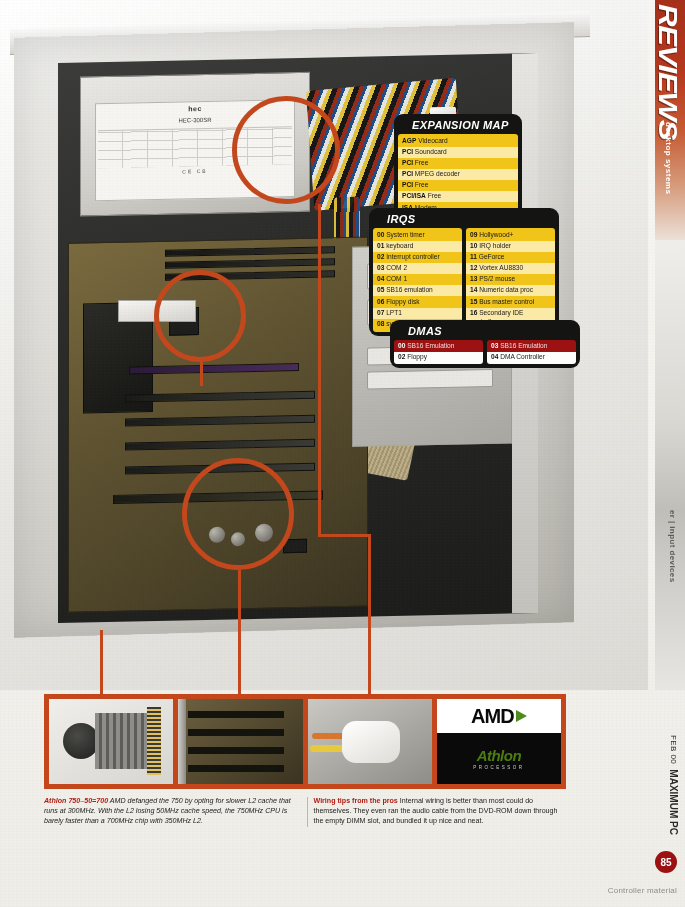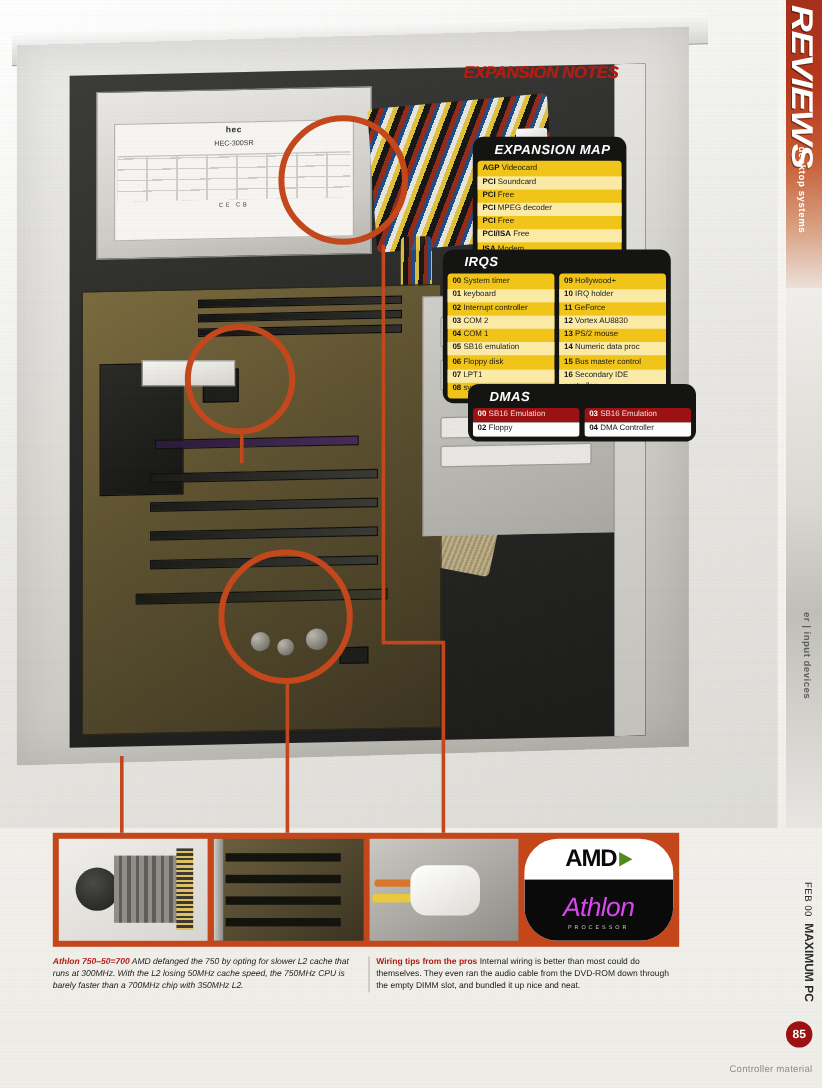--- a/index.html
+++ b/index.html
@@ -183,37 +183,37 @@
   
   .strip {
     position:absolute; left:44px; top:694px; width:522px; height:95px;
     background:#c4471c; padding:5px;
     display:flex; gap:5px;
   }
   .strip-cell { flex:1; background:#fff; position:relative; overflow:hidden; }
   .ph-cooler { background: linear-gradient(150deg,#efeeea,#d6d5d0); }
   .ph-mobo   { background: linear-gradient(140deg,#6d6040,#3a3320); }
   .ph-goo    { background: linear-gradient(150deg,#c9c8c3,#8e8d88); }
-  .ph-amd    { background:#fff; display:flex; flex-direction:column;border-radius:28px; }
+  .ph-amd    { background:#fff; display:flex; flex-direction:column; }
   .amd-top {
     flex:0 0 40%; display:flex; align-items:center; justify-content:center;
     font-size:20px; font-weight:bold; letter-spacing:-1px; color:#0a0a0a;
     font-family:"Liberation Sans", sans-serif;
   }
   .amd-arrow {
     width:0;height:0;border-left:11px solid #4f8a1e;
     border-top:6px solid transparent;border-bottom:6px solid transparent;
     margin-left:2px;
   }
   .amd-bot {
     flex:1; background:#0a0a0a; display:flex; flex-direction:column;
     align-items:center; justify-content:center;
   }
   .athlon-word {
-    font-size:22px; font-weight:normal; font-style:italic; color:#d946ef;
+    font-size:15px; font-weight:bold; font-style:italic; color:#4d7c0f;
     letter-spacing:-.5px;
   }
   .athlon-sub { font-size:4.5px; color:#cfcfcf; letter-spacing:2.5px; margin-top:1px; }
 
   
   .cooler-fin { position:absolute; background: linear-gradient(90deg,#6e6d69,#9b9a95); }
   .cooler-fan { position:absolute; border-radius:50%; background: radial-gradient(circle at 40% 35%,#4a4a47,#1d1d1b); }
   .mobo-slot-sm { position:absolute; background:#14140f; }
   .goo-blob { position:absolute; border-radius:14px; background: linear-gradient(150deg,#ffffff,#dedcd6); }
   .goo-wire { position:absolute; border-radius:3px; }
@@ -316,21 +316,20 @@
   <div class="edge-text">er | input devices</div>
 
   <div class="footer-vert">
     <span>FEB 00</span>
     &nbsp;<b>MAXIMUM PC</b>
   </div>
   <div class="page-badge">85</div>
   <div class="copyright">Controller material</div>
 
   <div class="notes">
-    <div class="notes-head">EXPANSION NOTES</div>
   </div>
 
   <div class="panel" style="left:394px;top:114px;width:128px;">
     <div class="panel-title">EXPANSION MAP</div>
     <div class="yellow-list" id="expmap">
         <div class="row"><b>AGP</b> Videocard</div>
         <div class="row alt"><b>PCI</b> Soundcard</div>
         <div class="row"><b>PCI</b> Free</div>
         <div class="row alt"><b>PCI</b> MPEG decoder</div>
         <div class="row"><b>PCI</b> Free</div>

